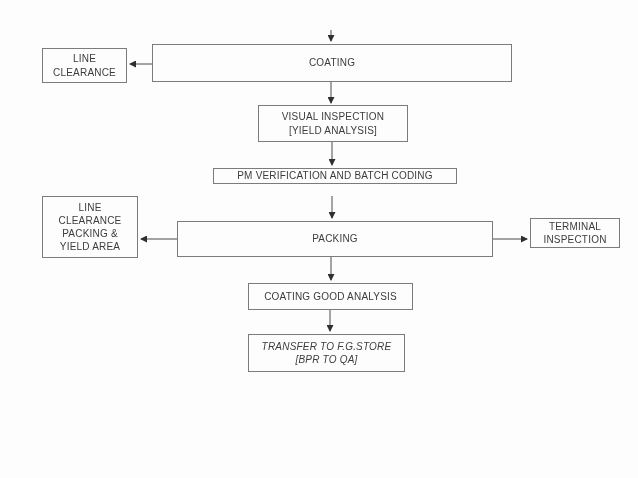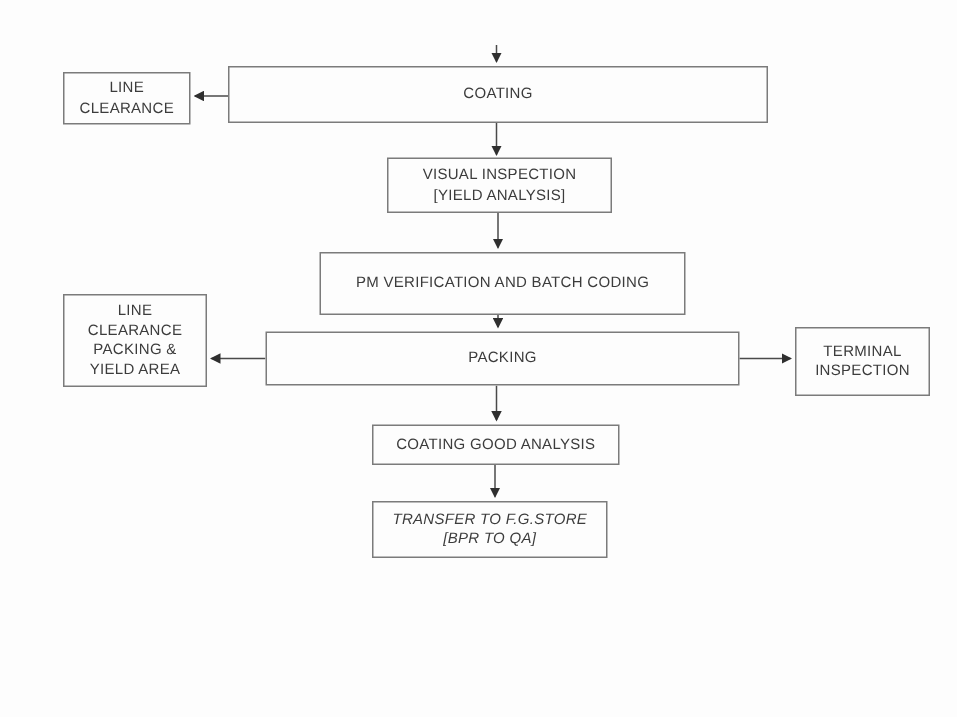--- a/index.html
+++ b/index.html
@@ -71,36 +71,36 @@
 
   <div class="node" style="left:152px; top:44px; width:360px; height:38px;">
     <span>COATING</span>
   </div>
 
   <div class="node" style="left:258px; top:105px; width:150px; height:37px;">
     <span>VISUAL INSPECTION</span>
     <span>[YIELD ANALYSIS]</span>
   </div>
 
-  <div class="node" style="left:213px; top:168px; width:244px; height:42px;">
+  <div class="node" style="left:213px; top:168px; width:244px; height:16px;">
     <span>PM VERIFICATION AND BATCH CODING</span>
   </div>
 
   <div class="node" style="left:42px; top:196px; width:96px; height:62px;">
     <span>LINE</span>
     <span>CLEARANCE</span>
     <span>PACKING &amp;</span>
     <span>YIELD AREA</span>
   </div>
 
   <div class="node" style="left:177px; top:221px; width:316px; height:36px;">
     <span>PACKING</span>
   </div>
 
-  <div class="node" style="left:530px; top:218px; width:90px; height:46px;">
+  <div class="node" style="left:530px; top:218px; width:90px; height:30px;">
     <span>TERMINAL</span>
     <span>INSPECTION</span>
   </div>
 
   <div class="node" style="left:248px; top:283px; width:165px; height:27px;">
     <span>COATING GOOD ANALYSIS</span>
   </div>
 
   <div class="node" style="left:248px; top:334px; width:157px; height:38px;font-style:italic;">
     <span>TRANSFER TO F.G.STORE</span>

